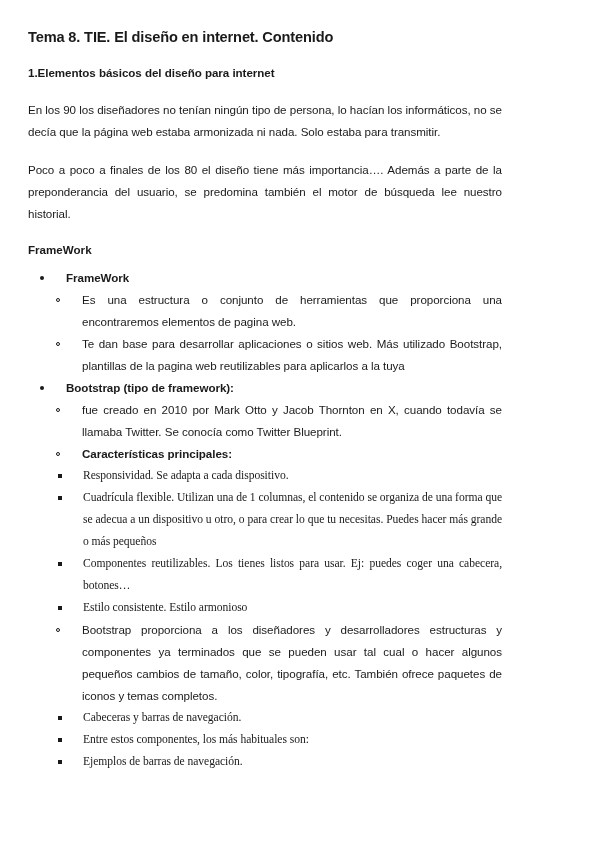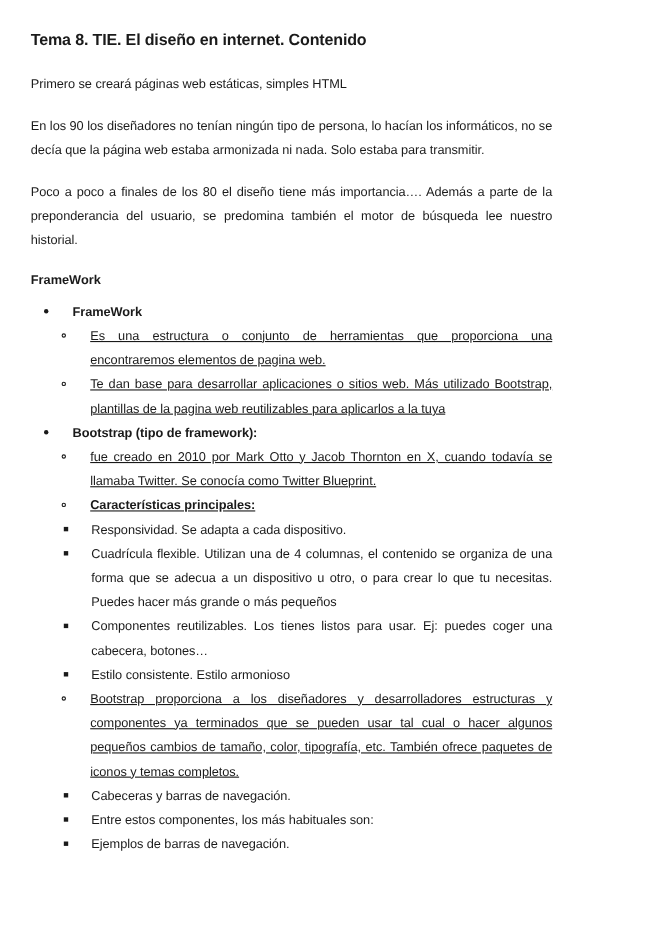--- a/index.html
+++ b/index.html
@@ -90,59 +90,59 @@
     width: 4px; height: 4px;
     border-radius: 50%;
     background: #1a1a1a;
     vertical-align: middle;
     position: relative;
     top: -1px;
   }
   .bold-item > .txt { font-weight: bold; }
 
   
-  ul.level-2 { margin-left: 28px; text-decoration: underline; }
+  ul.level-2 { margin-left: 28px; }
   ul.level-2 > li { padding-left: 26px; }
   ul.level-2 > li > .marker { left: 0; }
   ul.level-2 > li > .marker::before {
     content: "";
     display: inline-block;
     width: 4px; height: 4px;
     border-radius: 50%;
     border: 1px solid #1a1a1a;
     background: transparent;
     vertical-align: middle;
     position: relative;
     top: -1px;
     box-sizing: border-box;
   }
 
   
   ul.level-3 { margin-left: 30px; }
-  ul.level-3 > li { padding-left: 25px; }
+  ul.level-3 > li { padding-left: 25px; font-family: Liberation Serif, serif; }
   ul.level-3 > li > .marker { left: 0; }
   ul.level-3 > li > .marker::before {
     content: "";
     display: inline-block;
     width: 4px; height: 4px;
     background: #1a1a1a;
     vertical-align: middle;
     position: relative;
     top: -1px;
   }
 </style>
 </head>
 <body>
 
 <div id="page">
 
   <h1 class="doc-title">Tema 8. TIE. El diseño en internet. Contenido</h1>
 
-
-  <p class="para">Primero se creará páginas web estáticas, simples HTML</p>
+  <h2 class="heading-2">1.Elementos básicos del diseño para internet</h2>
+
   <p class="para">En los 90 los diseñadores no tenían ningún tipo de persona, lo hacían los informáticos, no se decía que la página web estaba armonizada ni nada. Solo estaba para transmitir.</p>
   <p class="para">Poco a poco a finales de los 80 el diseño tiene más importancia…. Además a parte de la preponderancia del usuario, se predomina también el motor de búsqueda lee nuestro historial.</p>
 
   <h3 class="heading-3">FrameWork</h3>
 
   <ul class="lvl level-1">
 
     <li class="bold-item">
       <span class="marker"></span>
       <span class="txt">FrameWork</span>
@@ -178,21 +178,21 @@
     </li>
   </ul>
 
   <ul class="lvl level-3">
     <li>
       <span class="marker"></span>
       <span class="txt">Responsividad. Se adapta a cada dispositivo.</span>
     </li>
     <li>
       <span class="marker"></span>
-      <span class="txt">Cuadrícula flexible. Utilizan una de 4 columnas, el contenido se organiza de una forma que se adecua a un dispositivo u otro, o para crear lo que tu necesitas. Puedes hacer más grande o más pequeños</span>
+      <span class="txt">Cuadrícula flexible. Utilizan una de 1 columnas, el contenido se organiza de una forma que se adecua a un dispositivo u otro, o para crear lo que tu necesitas. Puedes hacer más grande o más pequeños</span>
     </li>
     <li>
       <span class="marker"></span>
       <span class="txt">Componentes reutilizables. Los tienes listos para usar. Ej: puedes coger una cabecera, botones…</span>
     </li>
     <li>
       <span class="marker"></span>
       <span class="txt">Estilo consistente. Estilo armonioso</span>
     </li>
   </ul>

